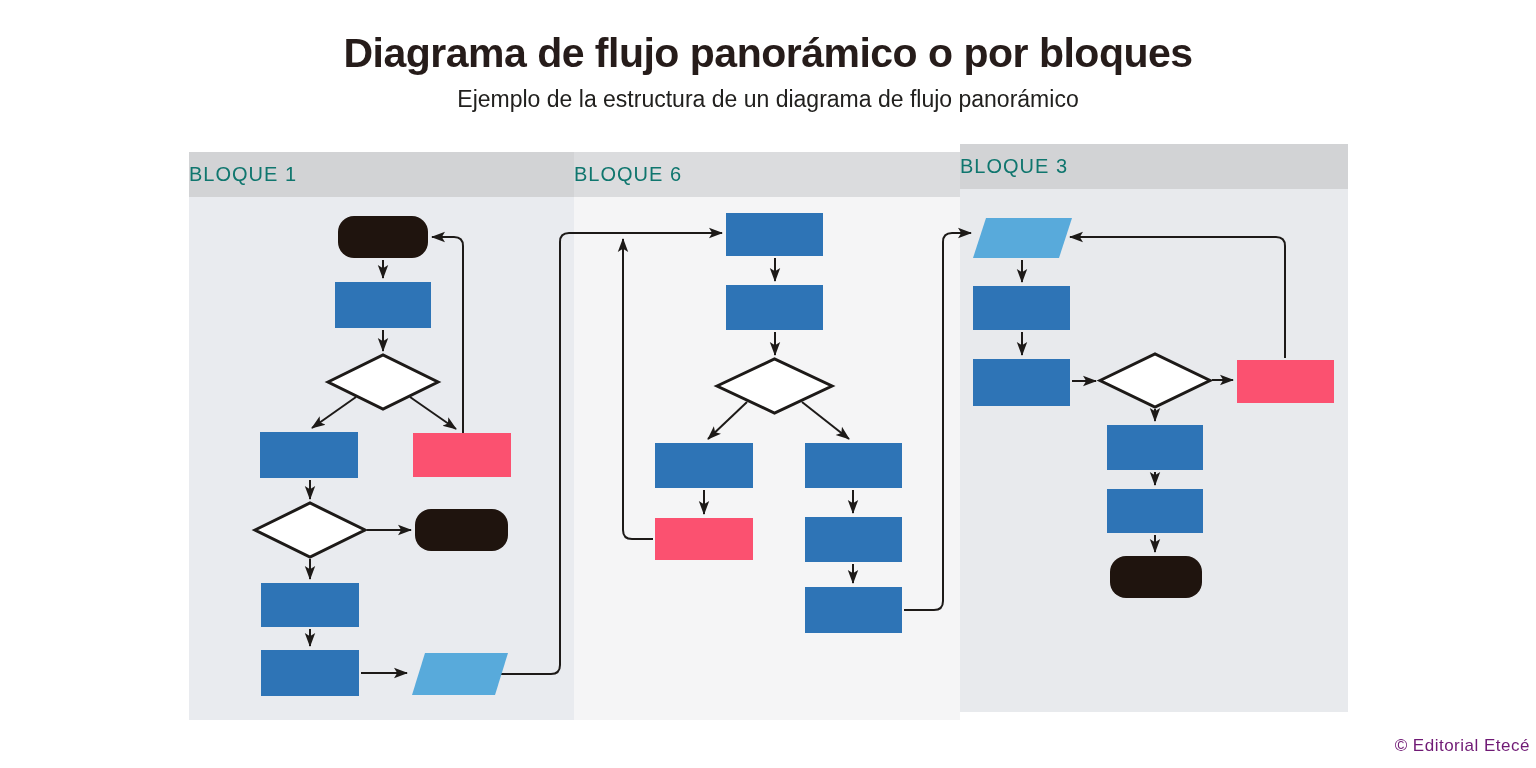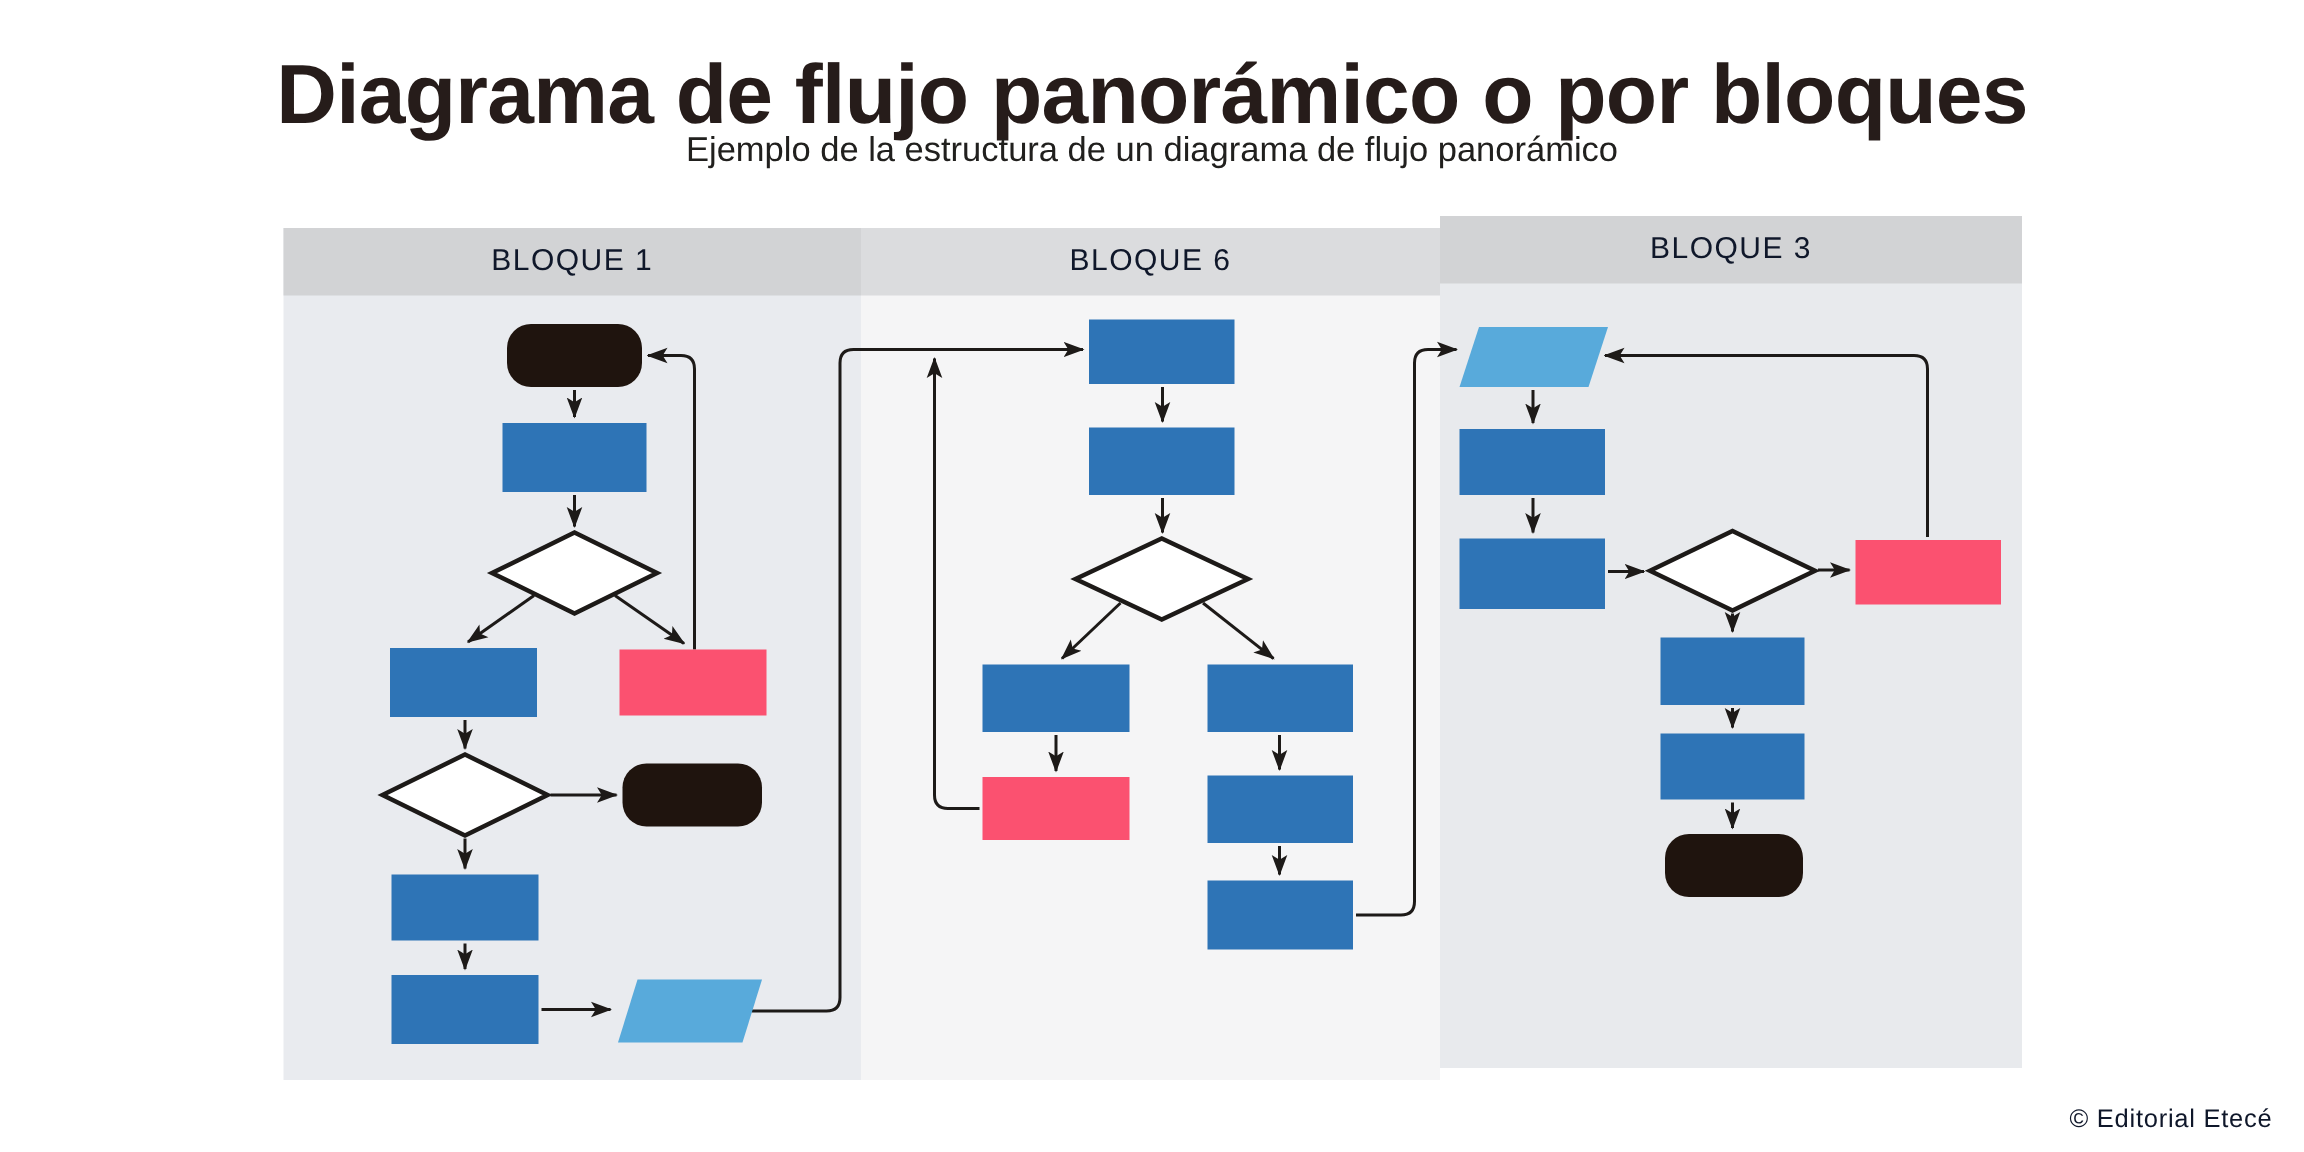--- a/index.html
+++ b/index.html
@@ -1,27 +1,27 @@
 <!DOCTYPE html>
 <html><head>
 <meta charset="utf-8">
 <style>
   html,body{margin:0;padding:0;background:#ffffff;}
   body{font-family:"Liberation Sans",sans-serif;}
   .stage{position:relative;width:1536px;height:768px;background:#ffffff;overflow:hidden;}
   .title{position:absolute;top:30px;left:0;width:100%;text-align:center;
-         font-size:56px;font-weight:700;color:#261c1a;letter-spacing:-0.5px;}
+         font-size:41px;font-weight:700;color:#261c1a;letter-spacing:-0.5px;}
   .subtitle{position:absolute;top:86px;left:0;width:100%;text-align:center;
             font-size:23px;font-weight:400;color:#21201e;}
   .panel{position:absolute;}
-  .panel-header{display:flex;align-items:center;justify-content:center;
-                font-size:20px;color:#0f172a;letter-spacing:1px;font-weight:400;}
+  .panel-header{display:flex;align-items:center;
+                font-size:20px;color:#0f766e;letter-spacing:1px;font-weight:400;}
   #diagram{position:absolute;left:0;top:0;width:1536px;height:768px;}
-  .credit{position:absolute;right:21px;bottom:12px;font-size:17px;
-          color:#0f172a;letter-spacing:0.5px;}
+  .credit{position:absolute;right:6px;bottom:12px;font-size:17px;
+          color:#701a75;letter-spacing:0.5px;}
 </style>
 </head>
 <body>
 
 <div class="stage">
   <div class="title">Diagrama de flujo panorámico o por bloques</div>
   <div class="subtitle">Ejemplo de la estructura de un diagrama de flujo panorámico</div>
 
   <div class="panel" id="panel-0" style="left: 189px; top: 152px; width: 385px; height: 568px; background: rgb(233, 235, 239);">
     <div class="panel-header" style="background: rgb(210, 211, 213); height: 45px;">

